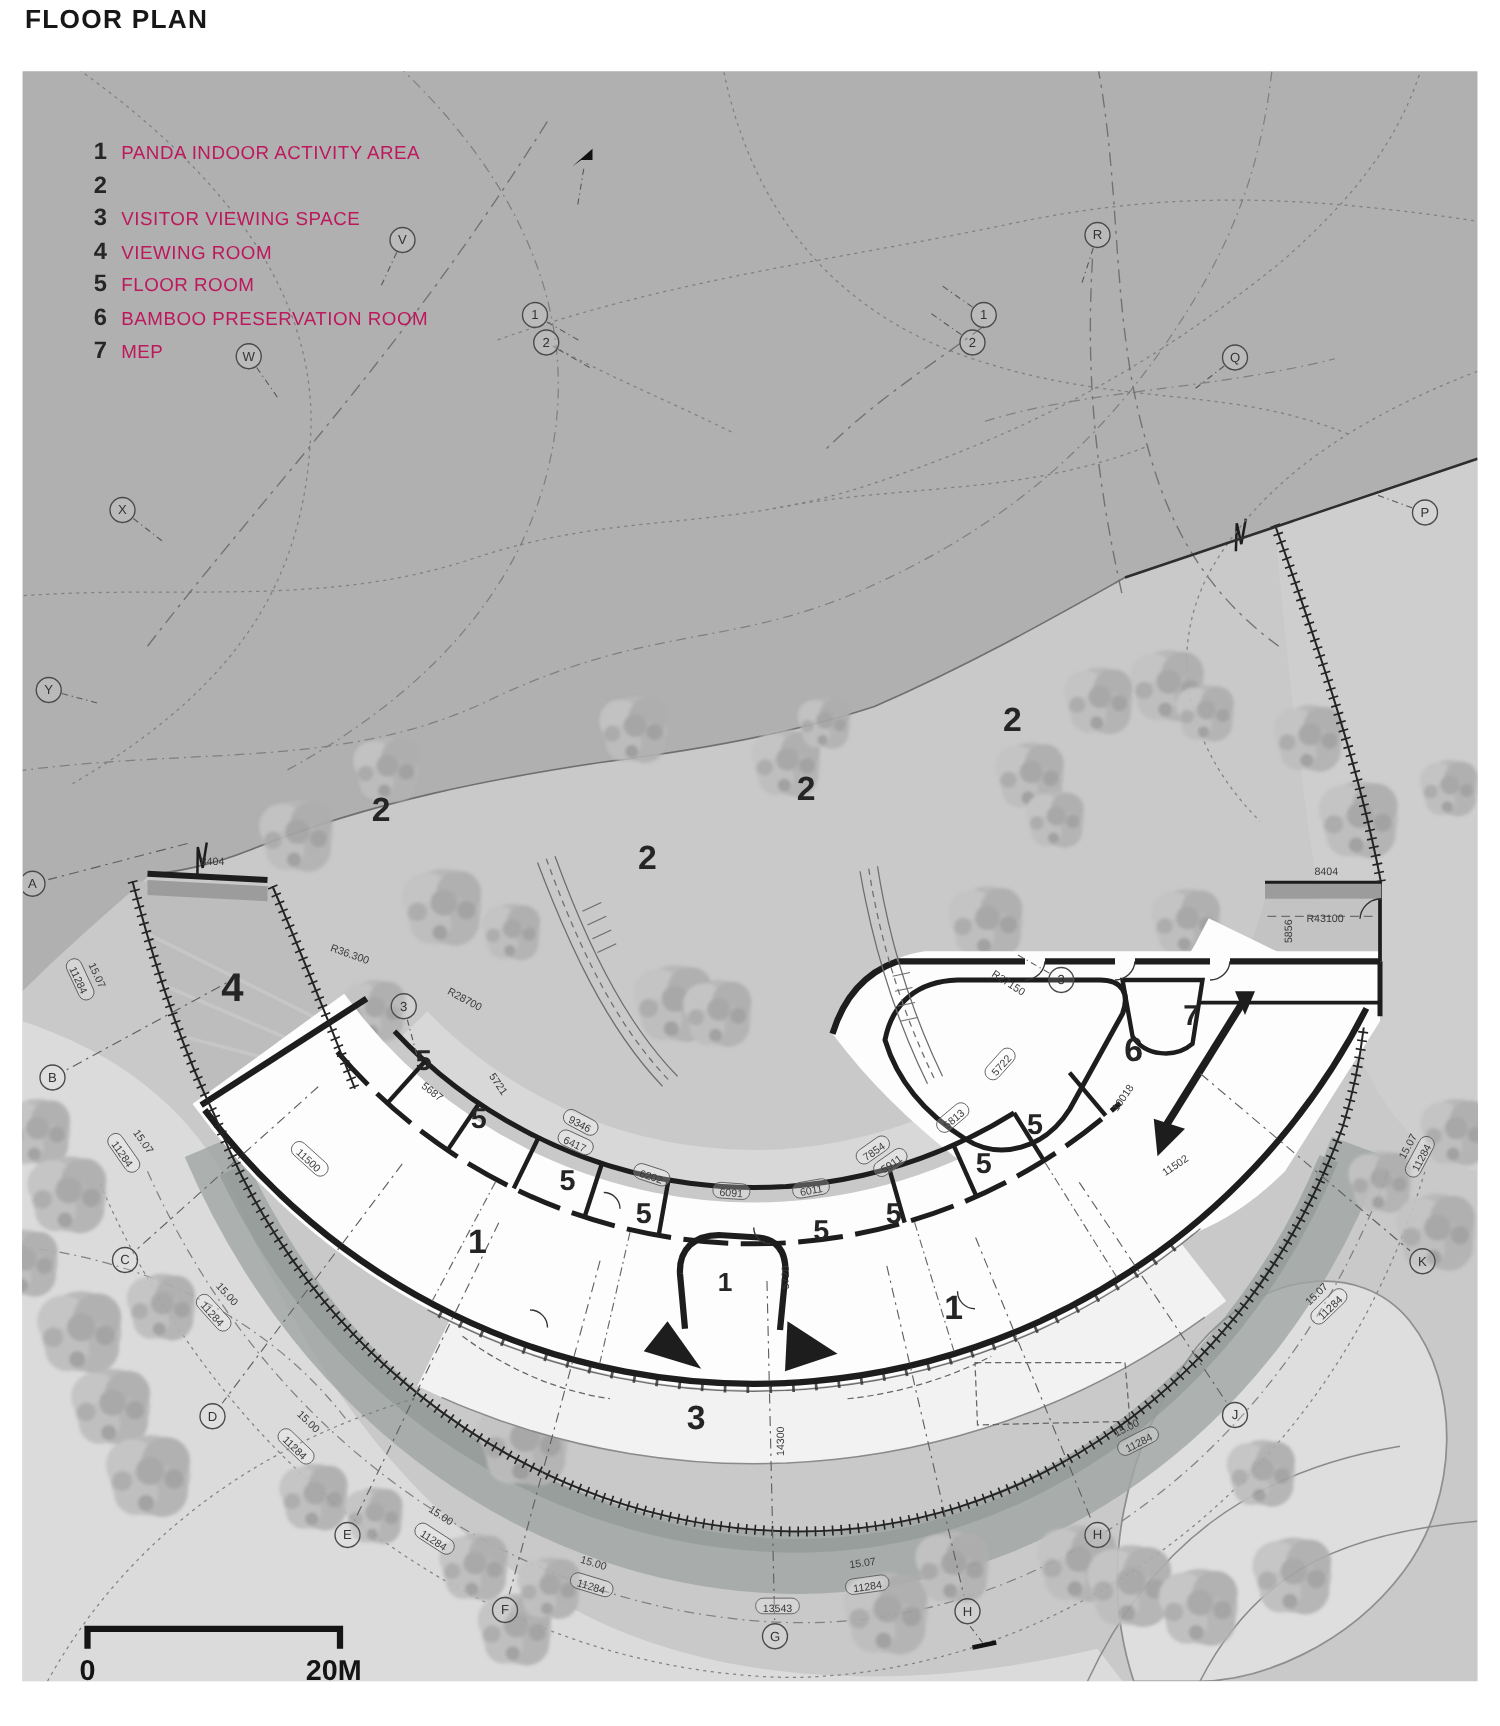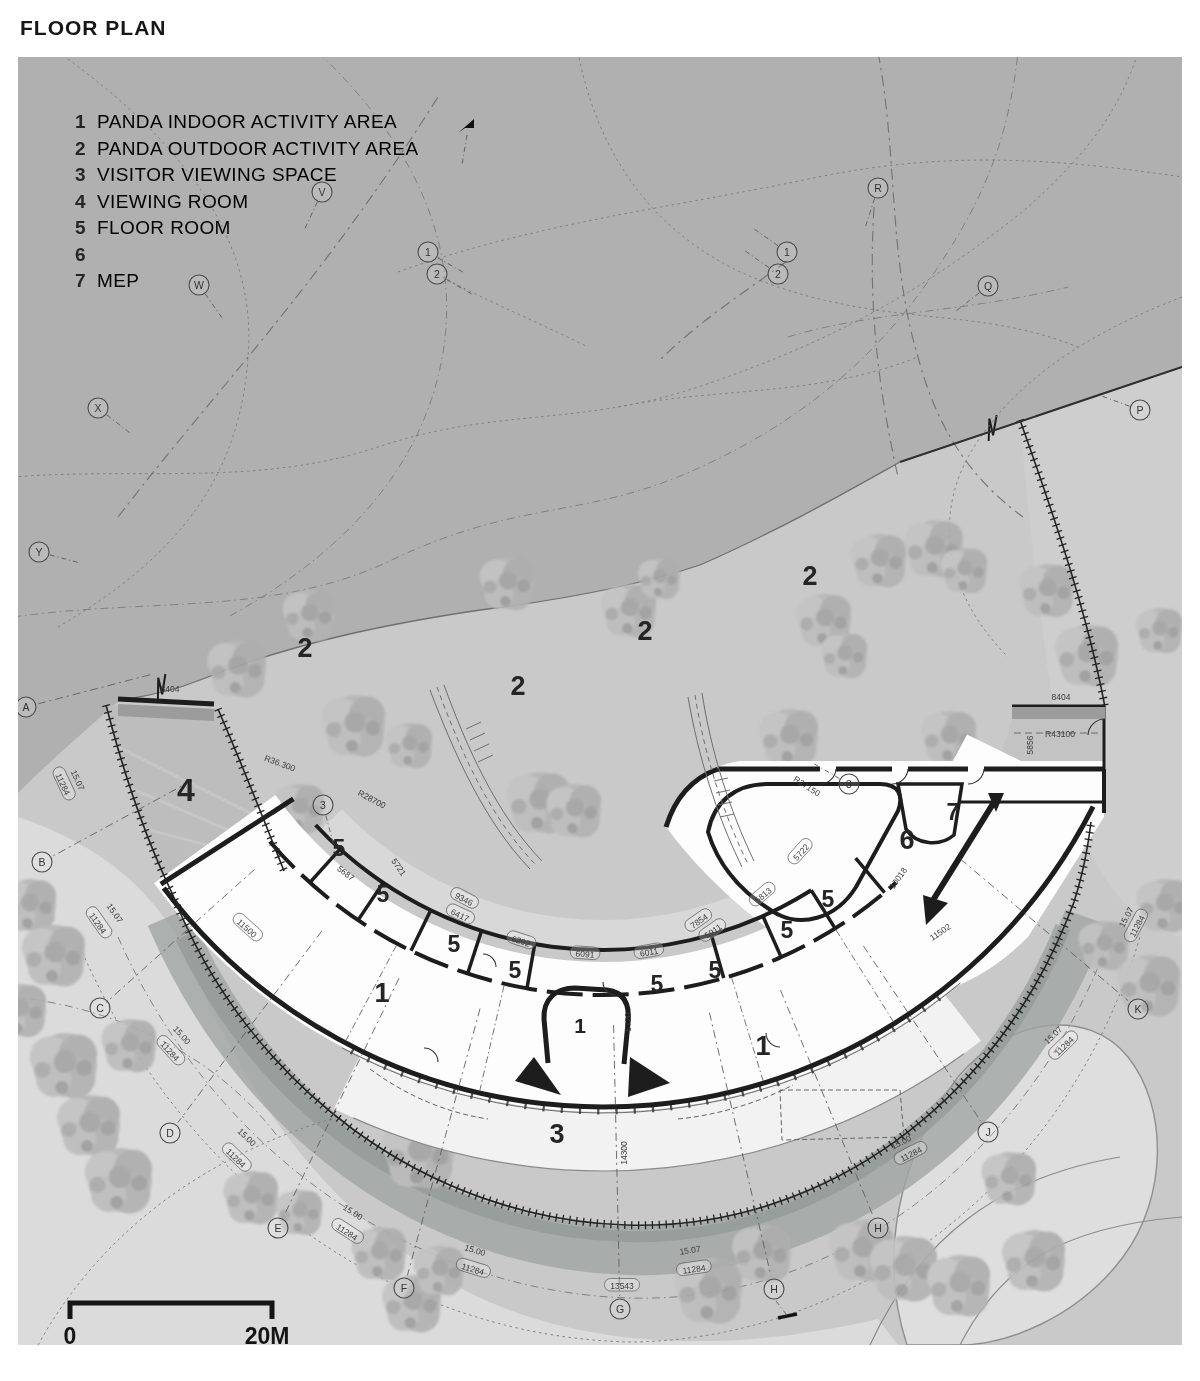--- a/index.html
+++ b/index.html
@@ -1,26 +1,26 @@
 <!DOCTYPE html>
 <html><head>
 <meta charset="utf-8">
 <style>
   html,body{margin:0;padding:0;background:#ffffff;width:1200px;height:1381px;
     font-family:"Liberation Sans", sans-serif;}
   .page{position:relative;width:1200px;height:1381px;overflow:hidden;background:#fff;}
-  #title{position:absolute;left:20px;top:16px;margin:0;font-size:21px;font-weight:bold;
+  #title{position:absolute;left:20px;top:4px;margin:0;font-size:21px;font-weight:bold;
     letter-spacing:1px;color:#171717;font-family:"Liberation Sans",sans-serif;}
   .plan{position:absolute;left:18px;top:57px;width:1164px;height:1288px;background:#c9c9c9;overflow:hidden;}
   #plan-svg{position:absolute;left:0;top:0;width:1164px;height:1288px;overflow:hidden;display:block;}
   
   #legend{position:absolute;left:57px;top:54px;z-index:5;}
   .lg-row{display:flex;align-items:baseline;height:26.5px;}
   .lg-num{width:22px;font-weight:bold;font-size:19px;color:#262626;}
-  .lg-label{font-size:19px;color:#000000;letter-spacing:0.4px;white-space:nowrap;}
+  .lg-label{font-size:15px;color:#be185d;letter-spacing:0.4px;white-space:nowrap;}
   
   .wall{stroke:#1d1d1d;fill:none;stroke-linecap:butt}
   .w6{stroke-width:6}.w5{stroke-width:5}.w4{stroke-width:4}.w35{stroke-width:3.5}.w3{stroke-width:3}
   .wallDash{stroke:#1d1d1d;fill:none;stroke-width:4;stroke-dasharray:36 10}
   .thin{stroke:#6d6d6d;stroke-width:1;fill:none}
   .thin2{stroke:#8a8a8a;stroke-width:1.2;fill:none}
   .edge{stroke:#6f6f6f;stroke-width:1.3;fill:none}
   .mullion{stroke:#2c2c2c;stroke-width:9;stroke-dasharray:2.2 16;fill:none;opacity:.8}
   .fenceBase{fill:none;stroke:#242424;stroke-width:1.6}
   .fenceTick{fill:none;stroke:#242424;stroke-width:8;stroke-dasharray:1.3 5.6}
@@ -536,40 +536,40 @@
     </svg>
 
     <div id="legend">
       <div class="lg-row">
         <span class="lg-num">1</span>
         <span class="lg-label">PANDA INDOOR ACTIVITY AREA</span>
       </div>
 
       <div class="lg-row">
         <span class="lg-num">2</span>
-        <span class="lg-label">PANDA OUTDOOR ACTIVITY AREA</span>
       </div>
 
       <div class="lg-row">
         <span class="lg-num">3</span>
         <span class="lg-label">VISITOR VIEWING SPACE</span>
       </div>
 
       <div class="lg-row">
         <span class="lg-num">4</span>
         <span class="lg-label">VIEWING ROOM</span>
       </div>
 
       <div class="lg-row">
         <span class="lg-num">5</span>
         <span class="lg-label">FLOOR ROOM</span>
       </div>
 
       <div class="lg-row">
         <span class="lg-num">6</span>
+        <span class="lg-label">BAMBOO PRESERVATION ROOM</span>
       </div>
 
       <div class="lg-row">
         <span class="lg-num">7</span>
         <span class="lg-label">MEP</span>
       </div>
     </div>
 
   </div>
 </div>

